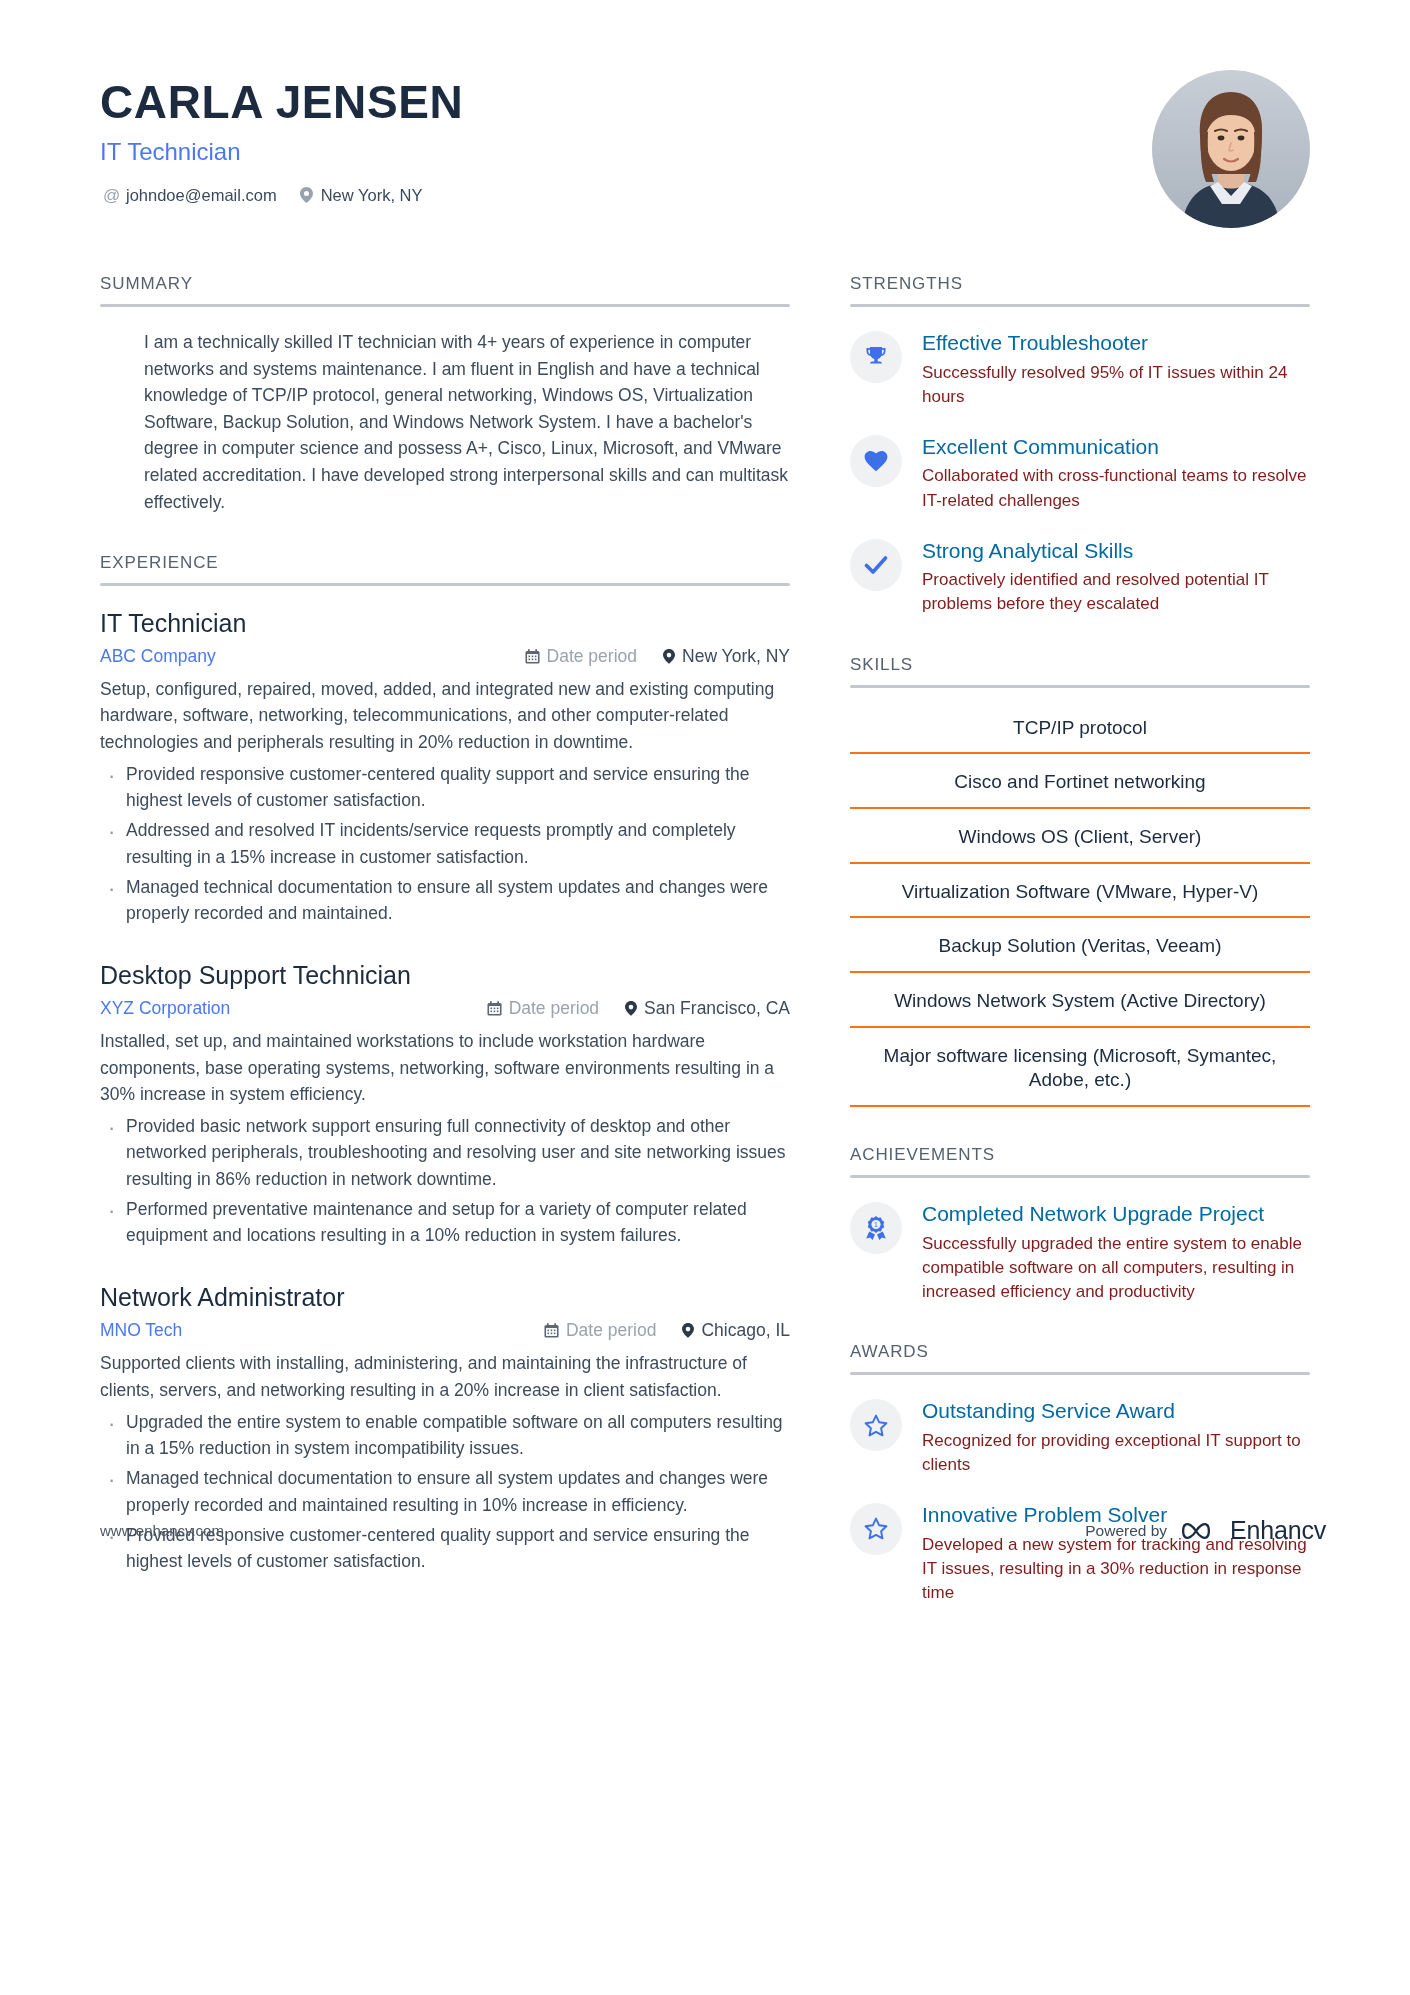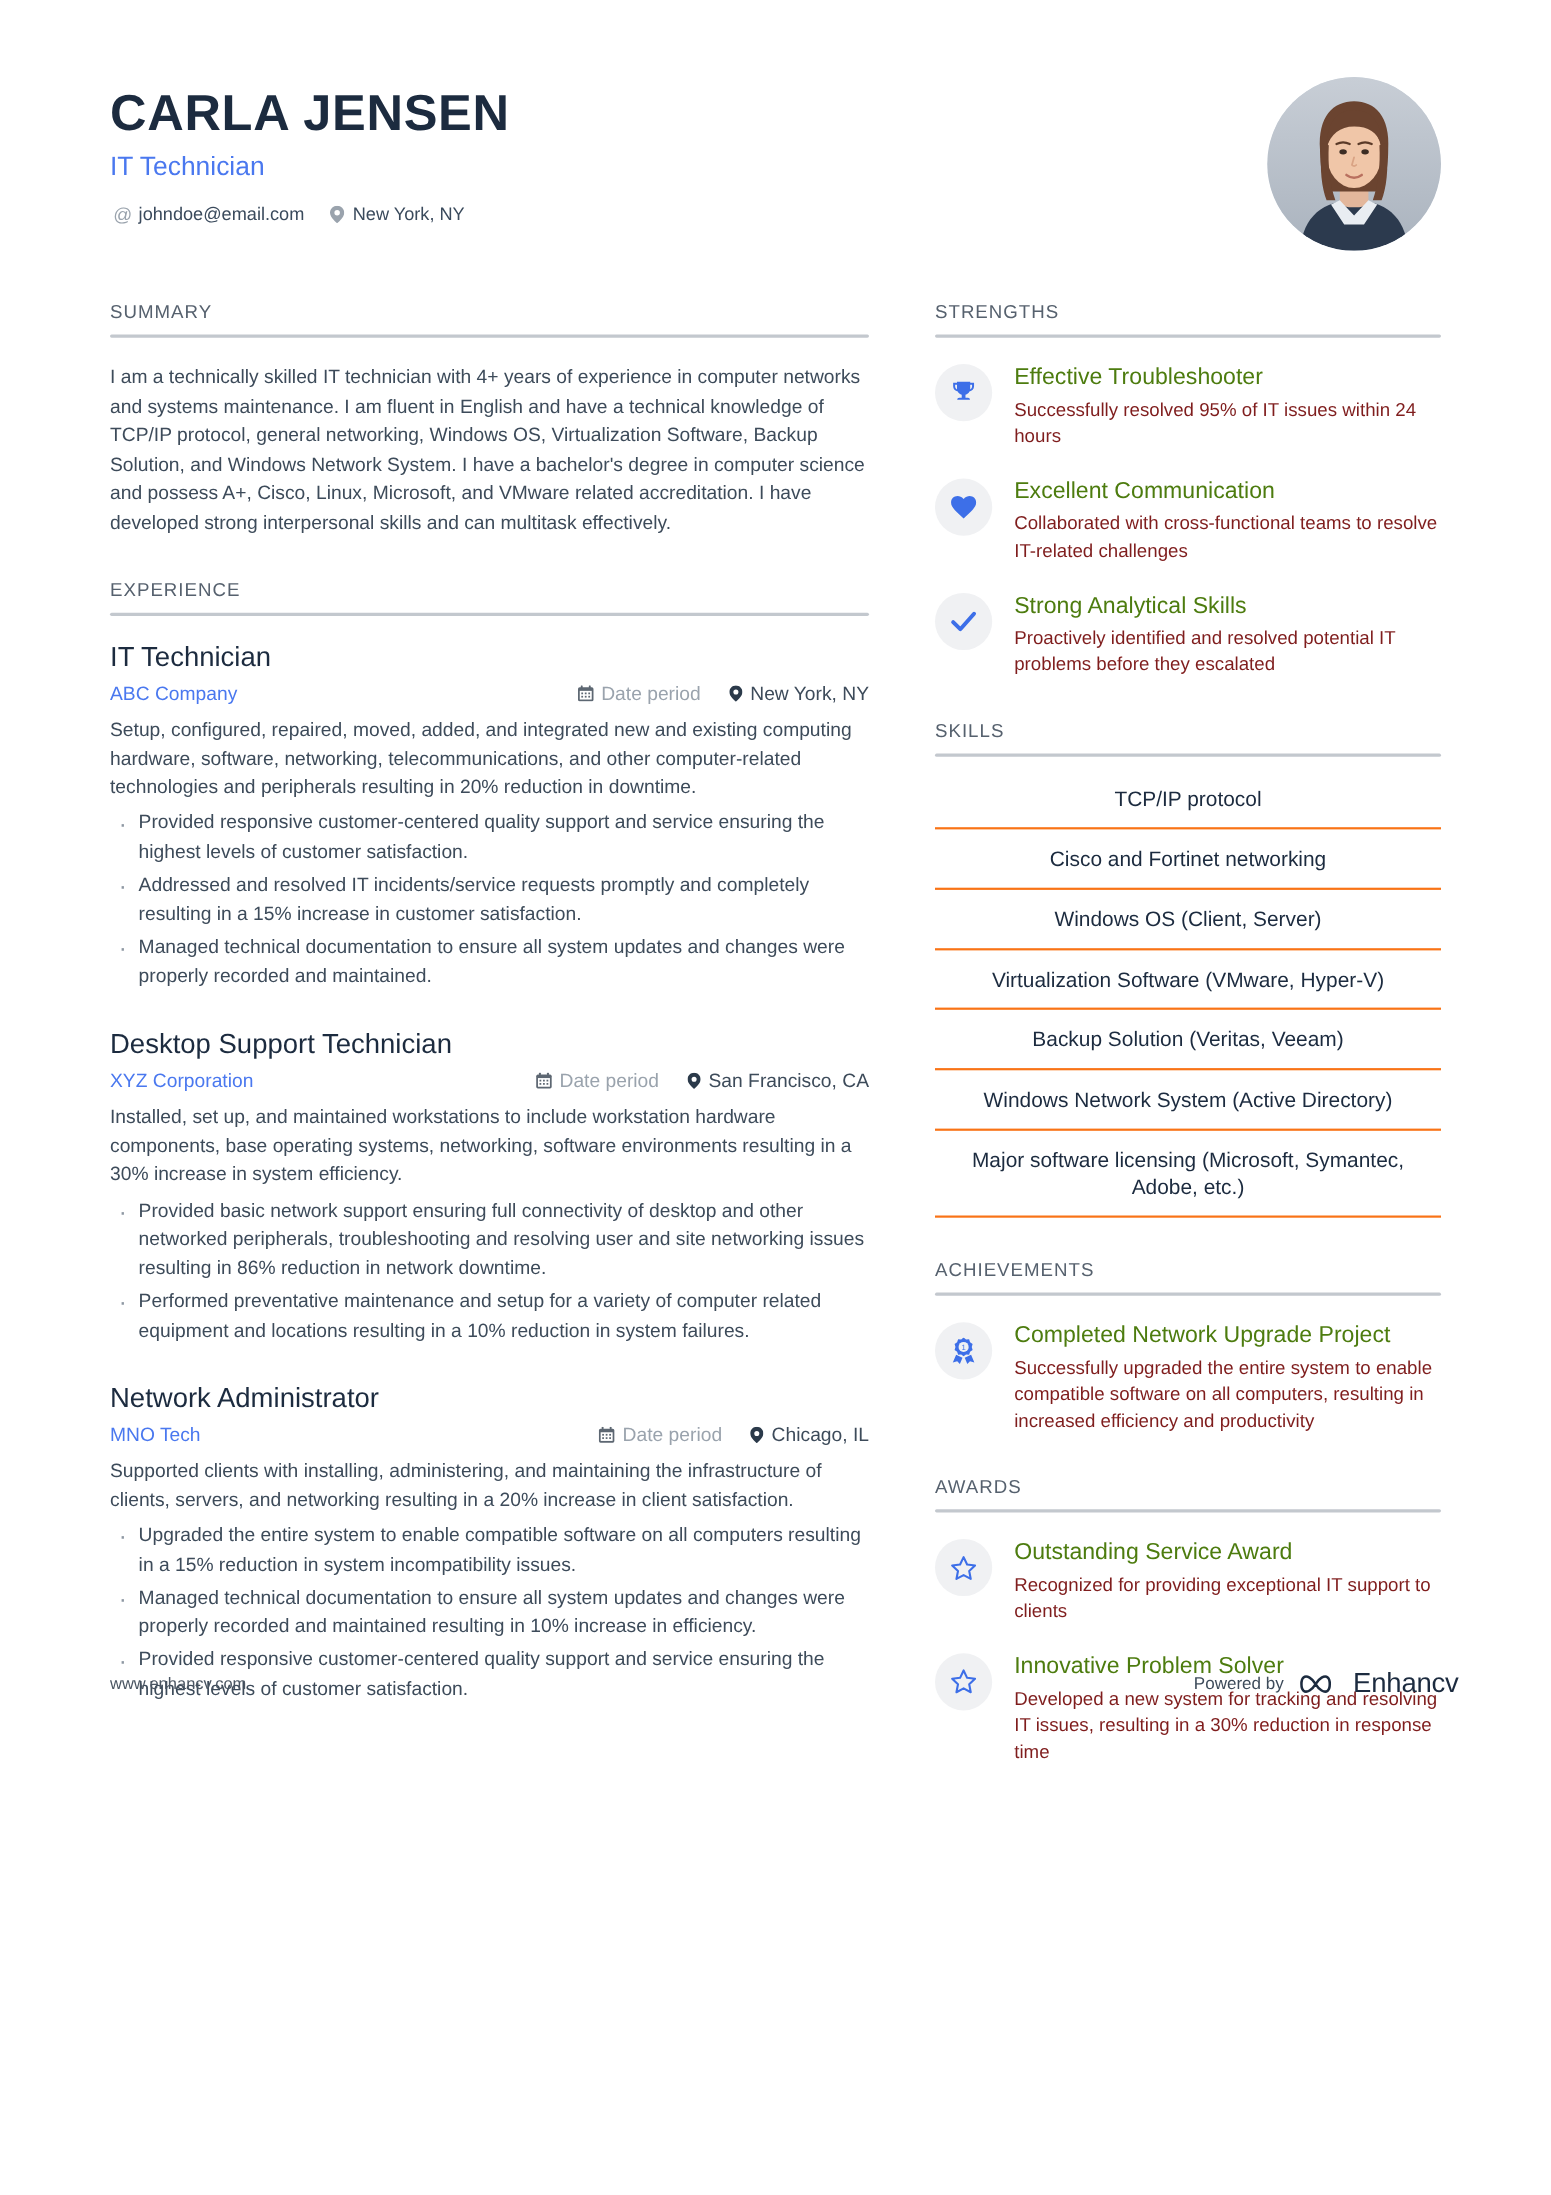--- a/index.html
+++ b/index.html
@@ -98,20 +98,21 @@
     border-radius: 2px;
     margin-bottom: 22px;
   }
   .section-gap-top { margin-top: 38px; }
 
   
   .summary-text {
     font-size: 17.5px;
     line-height: 1.52;
     color: #3d4b5a;
+    margin-left: 44px;
   }
 
   
   .job { margin-bottom: 34px; }
   .job:last-child { margin-bottom: 0; }
   .job-role {
     font-size: 25px;
     color: #1c2b3f;
     font-weight: normal;
     line-height: 1.2;
@@ -178,21 +179,21 @@
     flex: none;
     display: flex;
     align-items: center;
     justify-content: center;
     margin-top: 2px;
   }
   .icon-bubble svg { display: block; }
   .icon-body { flex: 1 1 auto; padding-top: 1px; }
   .icon-heading {
     font-size: 21px;
-    color: #4d7c0f;
+    color: #0369a1;
     line-height: 1.22;
     margin-bottom: 5px;
     font-weight: normal;
   }
   .icon-desc {
     font-size: 17px;
     line-height: 1.42;
     color: #7f1d1d;
   }
 

